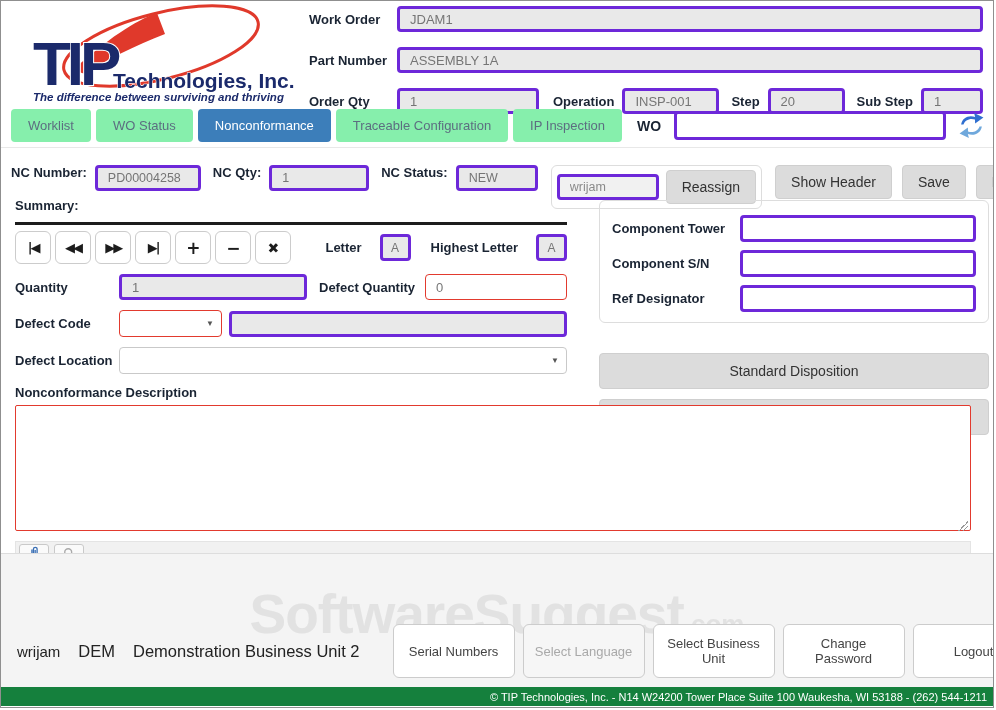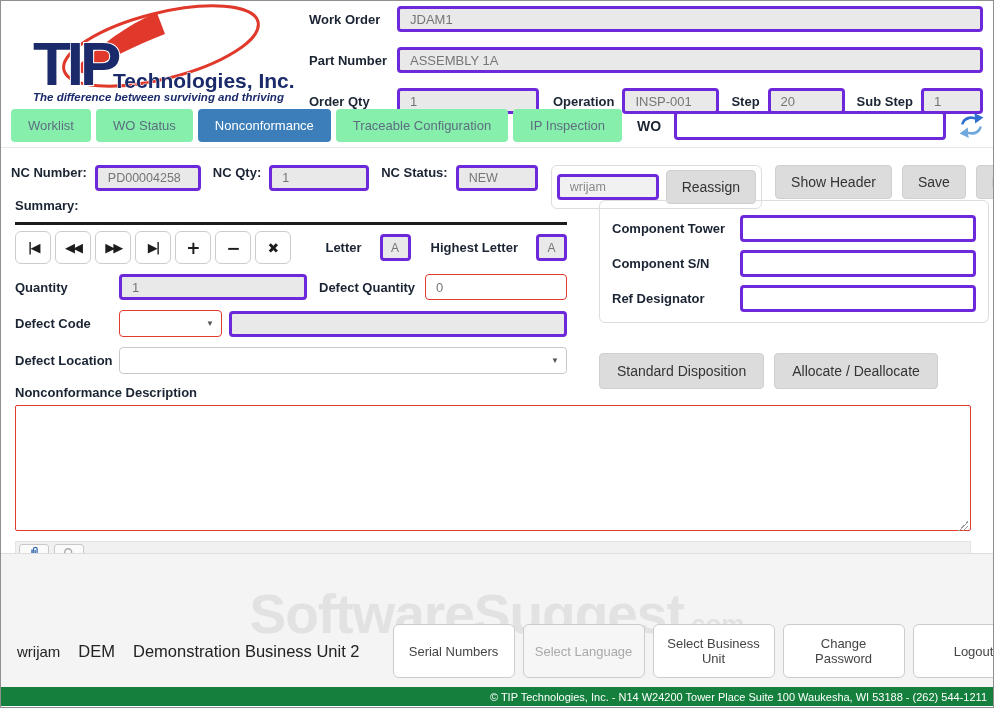--- a/index.html
+++ b/index.html
@@ -54,21 +54,21 @@
   .sel { height: 27px; border: 1px solid #c9c9c9; border-radius: 4px; background: #fff; display: flex; align-items: center; justify-content: flex-end; padding: 0 7px; cursor: pointer; }
   .sel .arrow { font-size: 8px; color: #555; }
   .dc-sel { width: 103px; margin-right: 7px; }
   .dl-sel { flex: 1; }
 
   .right-col { position: absolute; left: 584px; top: 2px; width: 390px; }
   .component-box { border: 1px solid #ddd; border-radius: 6px; padding: 6px 12px 10px; }
   .comp-row { display: flex; align-items: center; margin-top: 8px; }
   .comp-label { width: 128px; }
   .comp-input { flex: 1; height: 27px; }
-  .right-buttons { margin-top: 30px; display: flex; gap: 10px; }
+  .right-buttons { margin-top: 30px; display: flex; gap: 10px; flex-direction: column; }
   .right-buttons .btn { padding: 9px 17px; }
 
   .desc-label { margin-top: 11px; font-weight: bold; font-size: 13px; color: #1a2433; }
   .desc-wrap { position: relative; margin-top: 5px; width: 956px; }
   .desc-area { width: 956px; height: 126px; border: 1px solid #e23a2e; border-radius: 2px; resize: none; font-family: "Liberation Sans", sans-serif; font-size: 13px; padding: 6px; }
   .resize-corner { position: absolute; right: 3px; bottom: 4px; width: 10px; height: 10px;
     background-image: linear-gradient(135deg, transparent 0 50%, #999 50% 57%, transparent 57% 72%, #999 72% 79%, transparent 79%); }
   .attach-strip { margin-top: 6px; width: 956px; height: 24px; background: #f1f1f1; border: 1px solid #e4e4e4; display: flex; gap: 5px; padding: 2px 3px; align-items: center; }
   .attach-btn { width: 30px; height: 18px; background: #fafafa; border: 1px solid #c9c9c9; border-radius: 3px; display: flex; align-items: center; justify-content: center; cursor: pointer; padding: 0; }
 

